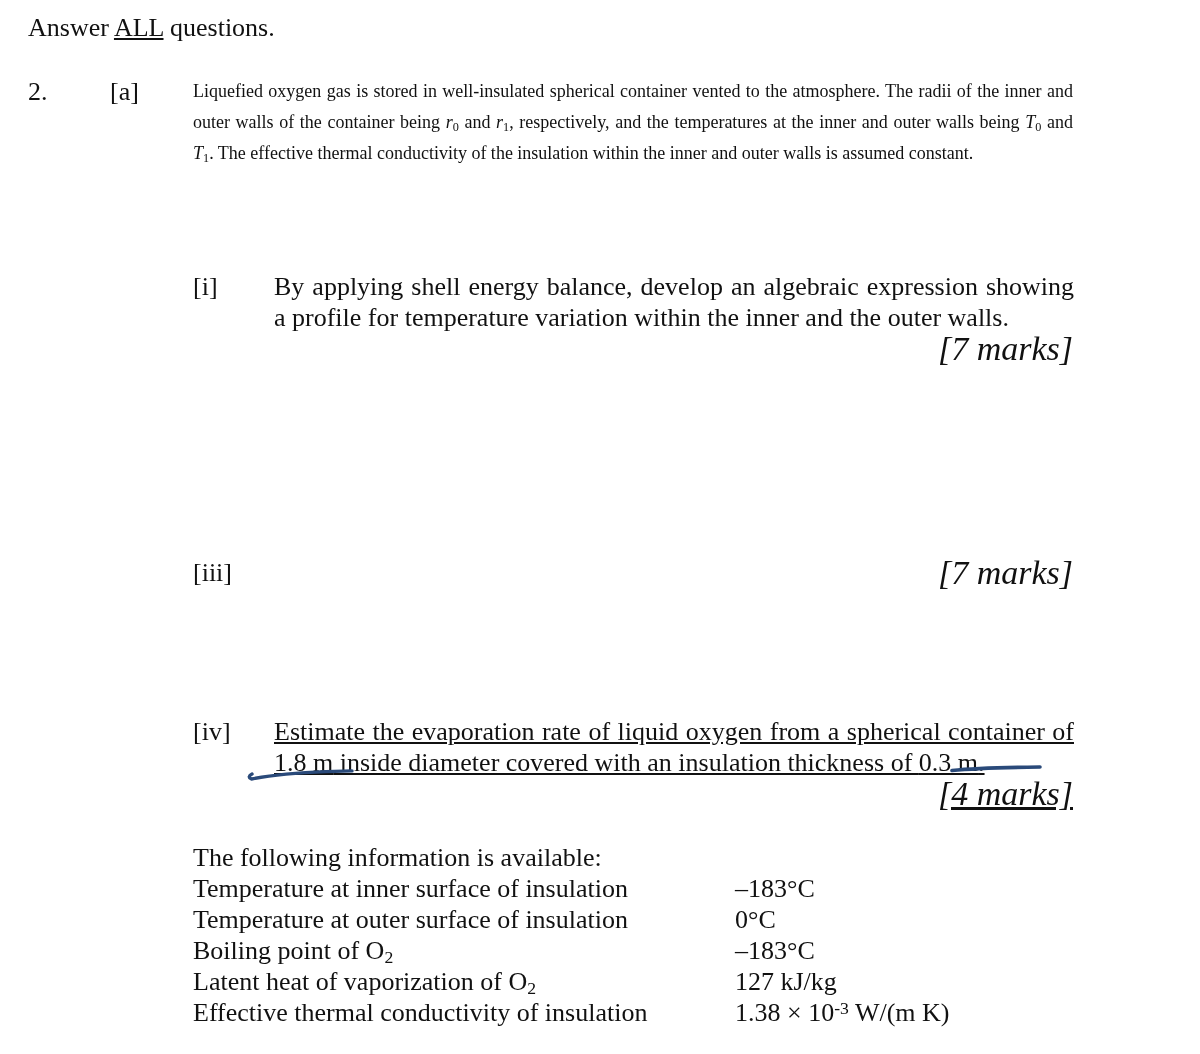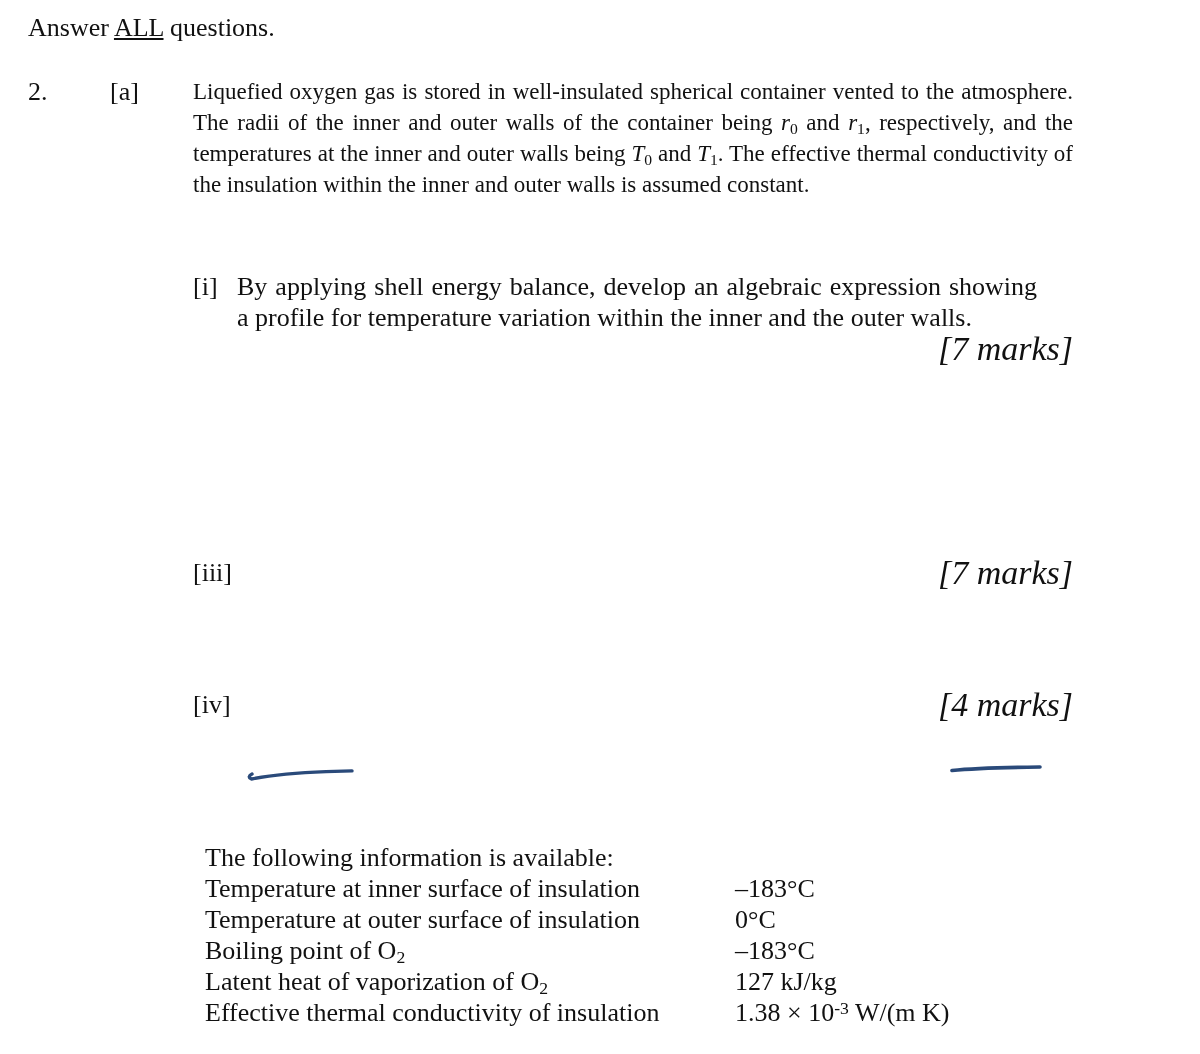--- a/index.html
+++ b/index.html
@@ -46,42 +46,42 @@
     left: 110px;
     top: 76px;
     font-size: 26px;
     line-height: 31px;
   }
   .qbody {
     position: absolute;
     left: 193px;
     top: 76px;
     width: 880px;
-    font-size: 23px;
+    font-size: 18px;
     line-height: 31px;
     text-align: justify;
     text-justify: inter-word;
   }
 
   
   .sub {
     position: absolute;
     left: 193px;
     width: 880px;
   }
   .sub .label {
     position: absolute;
     left: 0;
     top: 0;
     width: 74px;
     font-size: 26px;
     line-height: 31px;
   }
   .sub .text {
-    margin-left: 44px;
+    margin-left: 81px;
     width: 800px;
     font-size: 26px;
     line-height: 31px;
     text-align: justify;
     text-justify: inter-word;
   }
   .marks {
     width: 880px;
     text-align: right;
     font-style: italic;
@@ -90,21 +90,21 @@
   }
 
   
   .info {
     position: absolute;
     left: 193px;
     font-size: 26px;
     line-height: 31px;
   }
   .info-row { position: relative; height: 31px; white-space: nowrap; }
-  .info-row .k { position: absolute; left: 12px; top: 0; }
+  .info-row .k { position: absolute; left: 0; top: 0; }
   .info-row .v { position: absolute; left: 542px; top: 0; }
 
   sub { font-size: 0.68em; line-height: 0; vertical-align: -0.25em; }
   sup { font-size: 0.68em; line-height: 0; vertical-align: 0.42em; }
   .var { font-style: italic; }
 
   
   .annot {
     position: absolute;
     pointer-events: none;
@@ -127,22 +127,23 @@
     <div class="text">By applying shell energy balance, develop an algebraic expression showing a profile for temperature variation within the inner and the outer walls.</div>
     <div class="marks">[7 marks]</div>
   </div>
 
 
   <div class="sub" style="top:557px;">
     <div class="label">[iii]</div>
     <div class="marks">[7 marks]</div>
   </div>
 
-  <div class="sub" style="top:689px;">
+  <div class="sub" style="top:716px;text-decoration:underline;">
     <div class="label">[iv]</div>
+    <div class="text"><span>Estimate the evaporation rate of liquid oxygen from a spherical container of </span><span class="u">1.8 m</span><span> inside diameter covered with an insulation thickness of </span><span class="u">0.3 m</span><span>.</span></div>
     <div class="marks">[4 marks]</div>
   </div>
 
   <svg class="annot" style="left:246px; top:760px;" width="120" height="28" viewBox="0 0 120 28">
     <path d="M6 14 C 3 15.5, 2 17.5, 5.5 19 C 18 16.5, 46 12.8, 80 11.6 C 92 11.2, 100 11.0, 106 10.9" fill="none" stroke="#2a4a7a" stroke-width="3.4" stroke-linecap="round" stroke-linejoin="round"></path>
   </svg>
 
   <svg class="annot" style="left:948px; top:760px;" width="110" height="22" viewBox="0 0 110 22">
     <path d="M4 10.5 C 22 8.6, 54 7.4, 92 7.0" fill="none" stroke="#2a4a7a" stroke-width="3.6" stroke-linecap="round"></path>
   </svg>

